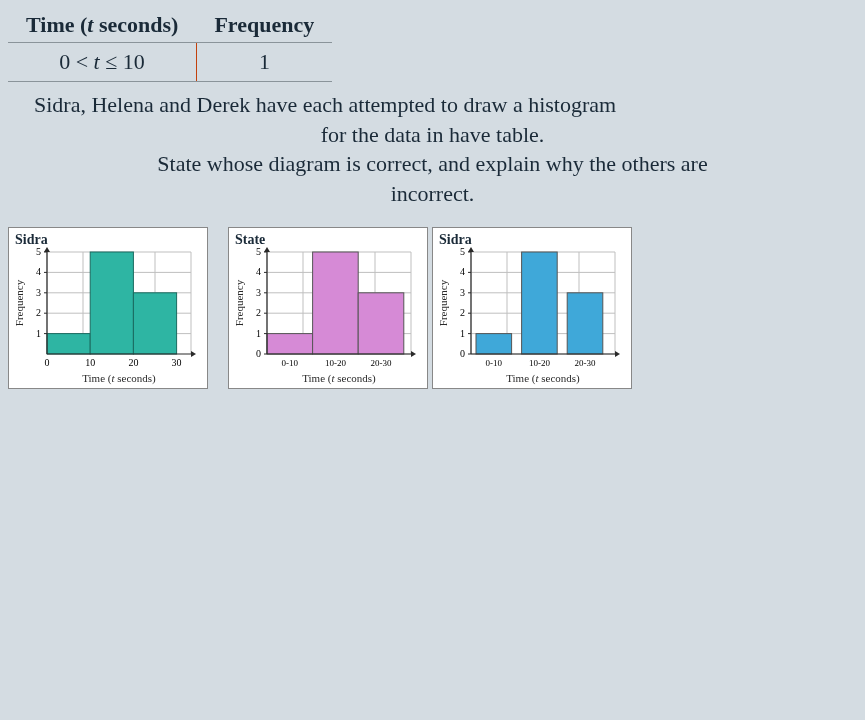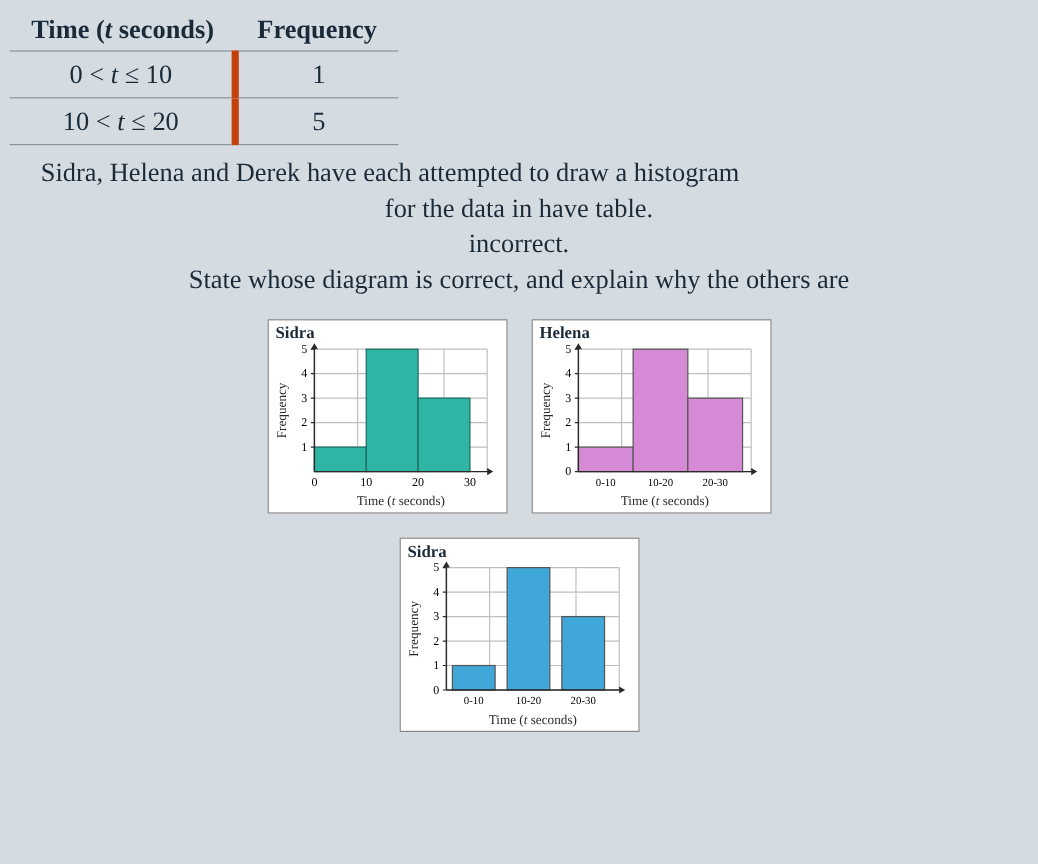--- a/index.html
+++ b/index.html
@@ -22,42 +22,41 @@
       font-size: 22px;
     }
     .data-table td {
       padding: 6px 18px;
       border-bottom: 1px solid #8a949a;
       font-size: 22px;
       text-align: center;
     }
     .data-table td:first-child {
       text-align: center;
-      border-right: 6px solid #c2410c;
+      border-right: 1px solid #c2410c;
       margin-top: 46px;
     }
     .data-table td:last-child {
       text-align: center;
     }
     .italic { font-style: italic; }
     .question {
       font-size: 22px;
       text-align: center;
       margin: 6px 10px 18px 10px;
       line-height: 1.35;
     }
     .question .line1 {
       text-align: left;
       margin-left: 16px;
     }
     .charts {
       display: flex;
-      flex-direction: column;
       align-items: center;
-      gap: 20px;
+      gap: 4px;
     }
     .row {
       display: flex;
       gap: 20px;
       justify-content: center;
     }
     .chart-box {
       background: #fff;
       border: 1px solid #888;
       padding: 4px 6px 2px 2px;
@@ -85,32 +84,28 @@
         <span></span>Time (<span class="italic">t</span> seconds)
       </th>
       <th>Frequency</th>
     </tr>
   </thead>
   <tbody>
     <tr>
       <td><span>0 &lt; <span class="italic">t</span> ≤ 10</span></td>
       <td>1</td>
     </tr>
-    <tr>
-      <td><span>10 &lt; <span class="italic">t</span> ≤ 20</span></td>
-      <td>5</td>
-    </tr>
   </tbody>
 </table>
 
 <div class="question">
   <div class="line1">Sidra, Helena and Derek have each attempted to draw a histogram</div>
   <div>for the data in have table.</div>
+  <div>State whose diagram is correct, and explain why the others are</div>
   <div>incorrect.</div>
-  <div>State whose diagram is correct, and explain why the others are</div>
 </div>
 
 <div class="charts">
   <div class="row">
 
     <div class="chart-box">
       <div class="chart-title">Sidra</div>
       <svg width="190" height="140">
           <g class="grid">
             <line x1="36" x2="180" y1="87.6" y2="87.6"></line>
@@ -146,21 +141,21 @@
           <text x="30" y="29.39999999999999" text-anchor="end" font-size="10">4</text>
           <line x1="33" x2="36" y1="26.39999999999999" y2="26.39999999999999" stroke="#2a2a2a"></line>
           <text x="30" y="9" text-anchor="end" font-size="10">5</text>
           <line x1="33" x2="36" y1="6" y2="6" stroke="#2a2a2a"></line>
           <text x="0" y="0" class="ylabel" text-anchor="middle" transform="translate(12,57) rotate(-90)">Frequency</text>
           <text x="108" y="136" text-anchor="middle" class="xlabel"><tspan>Time (</tspan><tspan font-style="italic">t</tspan><tspan> seconds)</tspan></text>
         </svg>
     </div>
 
     <div class="chart-box">
-      <div class="chart-title">Helena</div>
+      <div class="chart-title">State</div>
       <svg width="190" height="140">
           <g class="grid">
             <line x1="36" x2="180" y1="108" y2="108"></line>
             <line x1="36" x2="180" y1="87.6" y2="87.6"></line>
             <line x1="36" x2="180" y1="67.19999999999999" y2="67.19999999999999"></line>
             <line x1="36" x2="180" y1="46.800000000000004" y2="46.800000000000004"></line>
             <line x1="36" x2="180" y1="26.39999999999999" y2="26.39999999999999"></line>
             <line x1="36" x2="180" y1="6" y2="6"></line>
             <line x1="36" x2="36" y1="6" y2="108"></line>
             <line x1="72" x2="72" y1="6" y2="108"></line>

